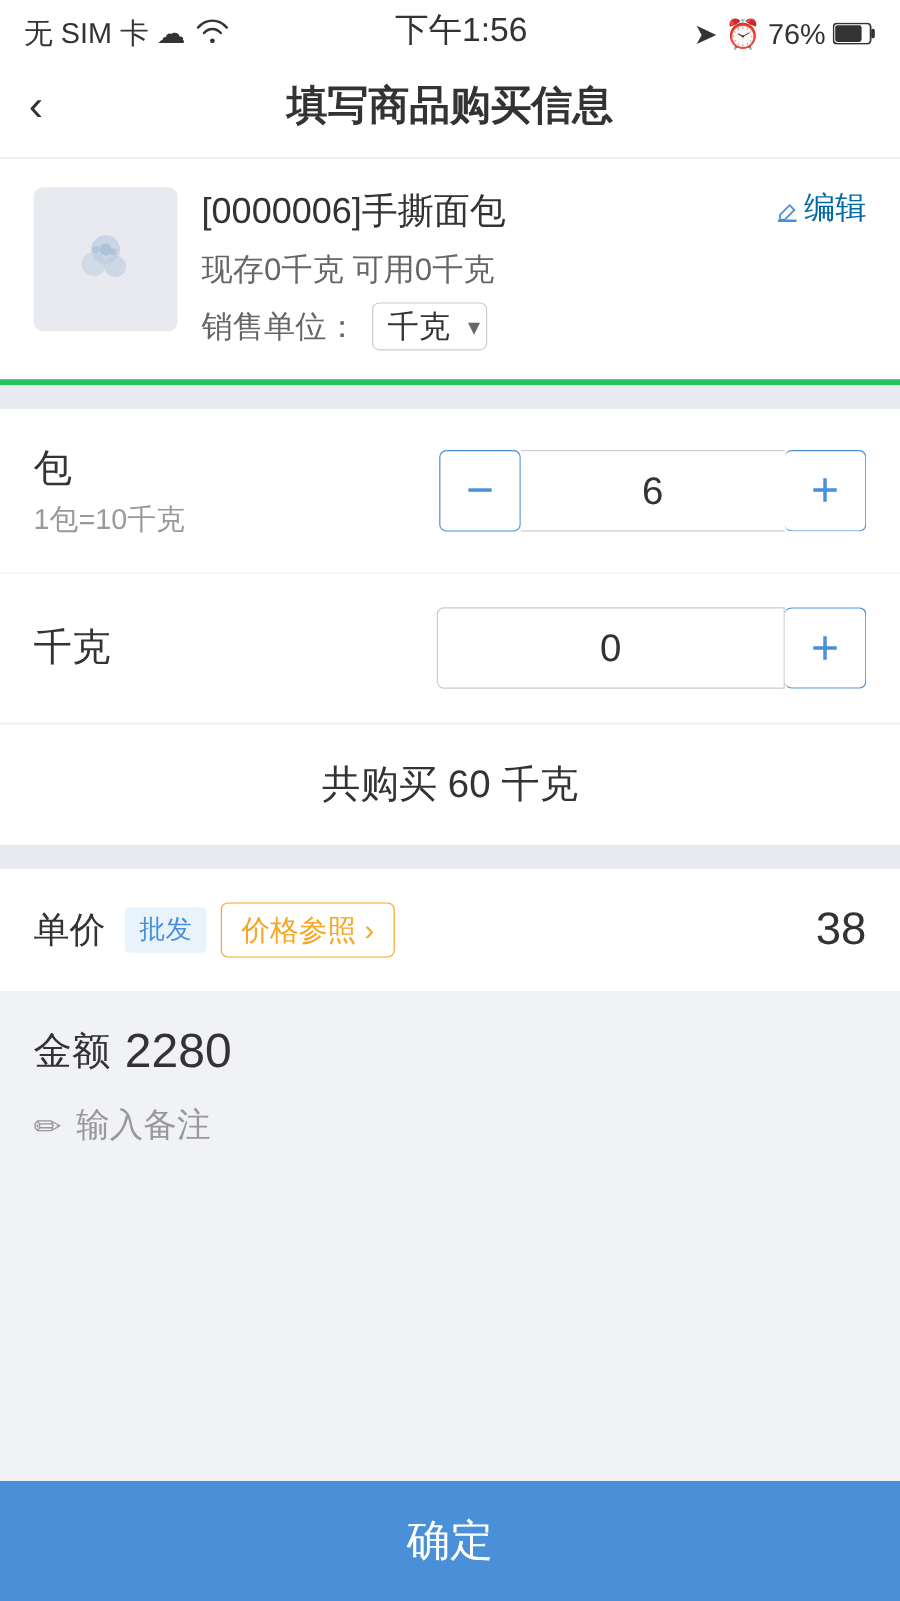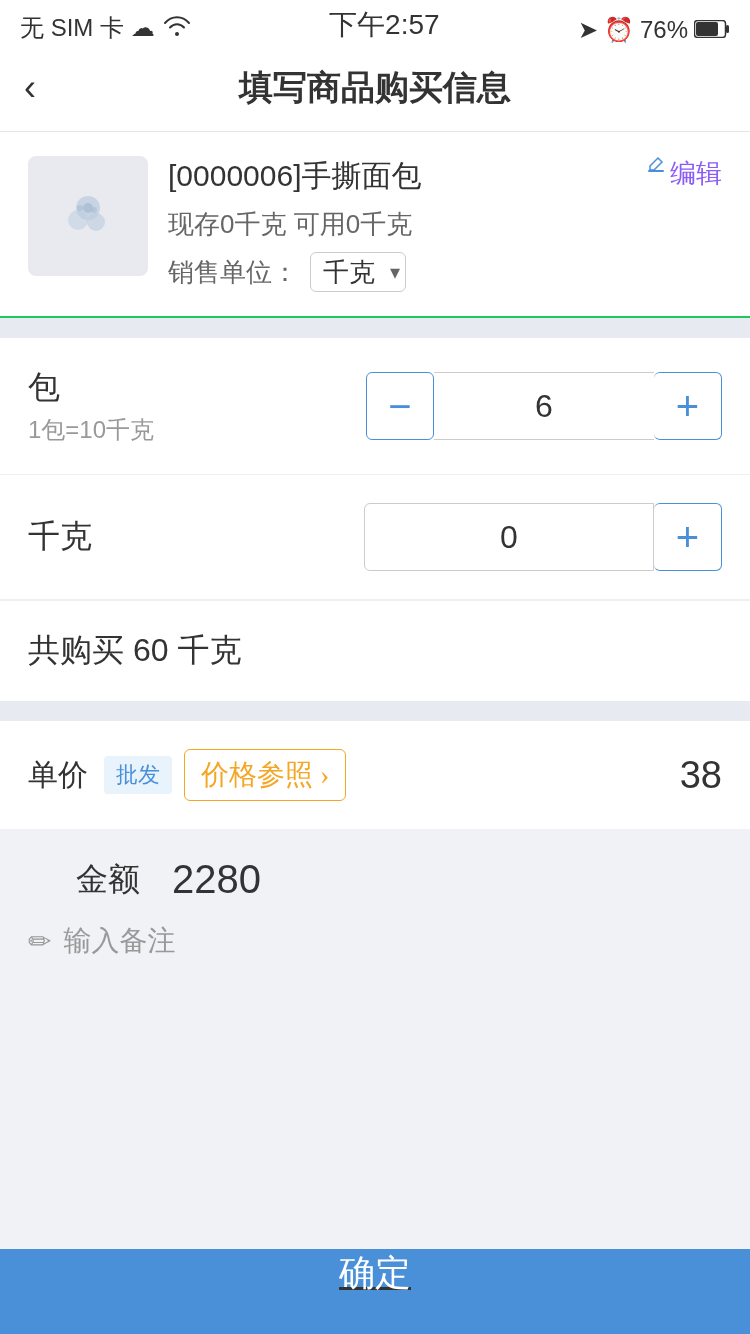--- a/index.html
+++ b/index.html
@@ -52,21 +52,21 @@
     }
 
     
     .product-card {
       background: #fff;
       padding: 24px 28px;
       margin-top: 0;
       display: flex;
       align-items: flex-start;
       gap: 20px;
-      border-bottom: 2px solid #22c55e;
+      border-bottom: 5px solid #22c55e;
     }
     .product-image {
       width: 120px;
       height: 120px;
       background: #e8eaf0;
       border-radius: 8px;
       display: flex;
       align-items: center;
       justify-content: center;
       flex-shrink: 0;
@@ -86,23 +86,23 @@
       align-items: flex-start;
     }
     .product-name {
       font-size: 30px;
       font-weight: 500;
       color: #333;
       flex: 1;
     }
     .edit-btn {
       font-size: 26px;
-      color: #8b5cf6;
-      display: flex;
-      align-items: flex-start;
+      color: #0369a1;
+      display: flex;
+      align-items: flex-end;
       gap: 0;
       cursor: pointer;
       white-space: nowrap;
     }
     .product-stock {
       font-size: 26px;
       color: #666;
       margin-top: 10px;
     }
     .product-unit-row {
@@ -220,21 +220,21 @@
       font-size: 32px;
       color: #333;
       outline: none;
       border-radius: 6px 0 0 6px;
     }
 
     
     .summary-row {
       display: flex;
       align-items: center;
-      justify-content: flex-start;
+      justify-content: center;
       padding: 28px 28px;
       background: #fff;
       border-top: 1px solid #f0f0f0;
     }
     .summary-text {
       font-size: 32px;
       color: #333;
     }
     .batch-btn {
       border: 1px solid #4a90d9;
@@ -268,45 +268,43 @@
       font-size: 22px;
       padding: 4px 12px;
       border-radius: 4px;
       margin-right: 12px;
     }
     .price-ref-btn {
       border: 1px solid #f5a623;
       color: #f5a623;
       background: #fff;
       padding: 6px 16px;
-      font-size: 28px;
+      font-size: 24px;
       border-radius: 6px;
       display: flex;
       align-items: center;
       gap: 6px;
       cursor: pointer;
-      font-family: Liberation Serif, serif;
     }
     .price-value {
       margin-left: auto;
       font-size: 38px;
       color: #333;
       font-weight: 500;
     }
 
     
     .amount-section {
       background: #f0f2f5;
       padding: 28px 28px;
     }
     .amount-row {
       display: flex;
       align-items: center;
-      gap: 32px;
-      margin-left: 48px;
+      gap: 12px;
     }
     .amount-label {
       font-size: 32px;
       color: #333;
     }
     .amount-value {
       font-size: 40px;
       color: #333;
       font-weight: 500;
     }
@@ -327,27 +325,26 @@
       background: #f0f2f5;
       min-height: 340px;
     }
 
     
     .bottom-btn {
       position: fixed;
       bottom: 0;
       left: 0;
       width: 750px;
-      height: 85px;
+      height: 100px;
       background: #4a90d9;
       display: flex;
-      align-items: flex-start;
+      align-items: center;
       justify-content: center;
       cursor: pointer;
-      text-decoration: underline;
     }
     .bottom-btn-text {
       font-size: 36px;
       color: #fff;
       font-weight: 500;
     }
   </style>
 </head>
 <body>
 
@@ -355,21 +352,21 @@
   <div class="status-left">
     <span>无 SIM 卡 ☁</span>
     <span>
       <svg width="28" height="22" viewBox="0 0 28 22" fill="none">
         <path d="M14 18a2 2 0 1 1 0 4 2 2 0 0 1 0-4z" fill="#333"></path>
         <path d="M7 13.5C8.8 11.5 11.3 10.2 14 10.2s5.2 1.3 7 3.3" stroke="#333" stroke-width="2" fill="none" stroke-linecap="round"></path>
         <path d="M2 9C5 5.5 9.3 3.2 14 3.2s9 2.3 12 5.8" stroke="#333" stroke-width="2" fill="none" stroke-linecap="round"></path>
       </svg>
     </span>
   </div>
-  <div class="status-center">下午2:57</div>
+  <div class="status-center">下午1:56</div>
   <div class="status-right">
     <span>➤</span>
     <span>⏰</span>
     <span>76%</span>
     <span>
       <svg width="36" height="18" viewBox="0 0 36 18">
         <rect x="0.5" y="0.5" width="31" height="17" rx="3" stroke="#333" stroke-width="1.5" fill="none"></rect>
         <rect x="2" y="2" width="22" height="14" rx="2" fill="#333"></rect>
         <rect x="32" y="5" width="3" height="8" rx="1.5" fill="#333"></rect>
       </svg>

